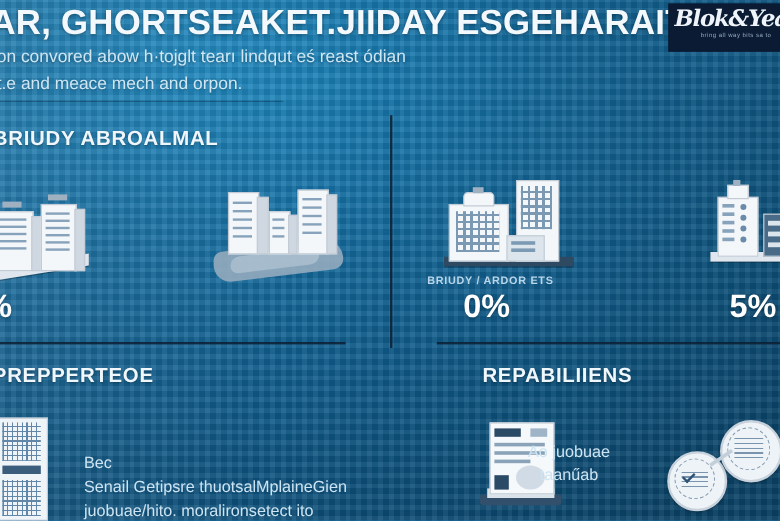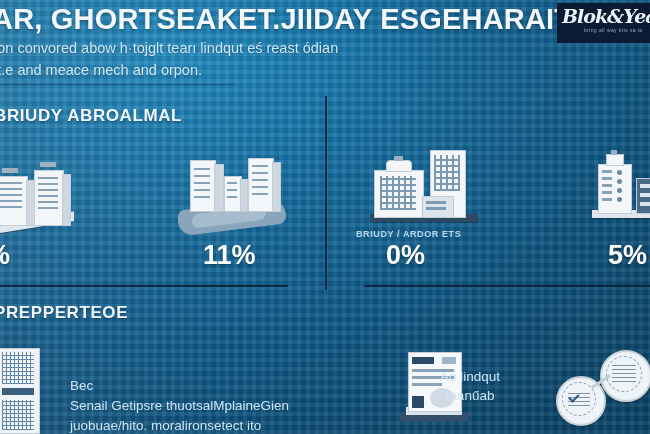--- a/index.html
+++ b/index.html
@@ -191,21 +191,20 @@
     <div class="win" style="left:16px;top:44px;width:16px;height:2px;"></div>
     <div class="win" style="left:49px;top:30px;width:10px;height:2px;"></div>
     <div class="win" style="left:49px;top:37px;width:10px;height:2px;"></div>
     <div class="win" style="left:49px;top:44px;width:10px;height:2px;"></div>
     <div class="win" style="left:74px;top:13px;width:16px;height:2px;"></div>
     <div class="win" style="left:74px;top:20px;width:16px;height:2px;"></div>
     <div class="win" style="left:74px;top:27px;width:16px;height:2px;"></div>
     <div class="win" style="left:74px;top:34px;width:16px;height:2px;"></div>
     <div class="win" style="left:74px;top:41px;width:16px;height:2px;"></div>
   </div>
-  <div class="stat-pct layer" id="pct-tm">11%</div>
 
 
   <div class="icon layer" id="icon-tr1">
     <div class="plinth" style="left:0px;top:66px;width:108px;height:8px;background:#2e4a63;"></div>
     <div class="twr" style="left:4px;top:22px;width:48px;height:46px;"></div>
     <div class="twr" style="left:16px;top:12px;width:24px;height:10px;border-radius:4px 4px 0 0;"></div>
     <div class="twr dark" style="left:24px;top:8px;width:9px;height:5px;border:none;"></div>
     <div class="twr" style="left:60px;top:2px;width:34px;height:66px;"></div>
     <div class="twr" style="left:52px;top:48px;width:30px;height:20px;background:#dde5ec;"></div>
     <div style="position:absolute;left:10px;top:28px;width:36px;height:34px;background:
@@ -251,20 +250,21 @@
     <div style="position:absolute;left:8px;top:40px;width:32px;height:7px;background:#3a5d7c;"></div>
     <div style="position:absolute;left:8px;top:52px;width:32px;height:30px;background:
       repeating-linear-gradient(0deg,#33628c 0 1px,transparent 1px 4px),
       repeating-linear-gradient(90deg,#33628c 0 1px,transparent 1px 4px);opacity:.75;"></div>
   </div>
   <div class="body-par layer" id="par-bl">Bec
 Senail Getipsre thuotsalMplaineGien
 juobuae/hito. moralironsetect ito
 tanete Dovenmadicasich All buldpood</div>
 
+  <div class="sec-head layer" id="head-br">REPABILIIENS</div>
 
   <div class="icon layer" id="icon-br1">
     <div style="position:absolute;left:2px;top:60px;width:68px;height:9px;background:#32506b;border-radius:2px;"></div>
     <div style="position:absolute;left:8px;top:55px;width:56px;height:8px;background:#dbe3ea;"></div>
     <div class="twr" style="left:10px;top:0px;width:52px;height:58px;background:#f6f9fb;"></div>
     <div style="position:absolute;left:14px;top:5px;width:22px;height:7px;background:#2b4a66;"></div>
     <div style="position:absolute;left:44px;top:5px;width:14px;height:7px;background:#9fb4c6;"></div>
     <div style="position:absolute;left:14px;top:17px;width:42px;height:3px;background:#8aa3b8;"></div>
     <div style="position:absolute;left:14px;top:24px;width:42px;height:3px;background:#8aa3b8;"></div>
     <div style="position:absolute;left:14px;top:31px;width:30px;height:3px;background:#8aa3b8;"></div>
@@ -277,16 +277,16 @@
     <div class="seal-in" style="left:6px;top:32px;width:32px;height:32px;"></div>
     <div style="position:absolute;left:12px;top:40px;width:22px;height:16px;background:
       repeating-linear-gradient(0deg,#5d7d9b 0 1px,transparent 1px 4px);opacity:.8;"></div>
     <div style="position:absolute;left:13px;top:44px;width:8px;height:4px;border-left:2px solid #2f5374;border-bottom:2px solid #2f5374;transform:rotate(-45deg);"></div>
     <div class="seal" style="left:44px;top:0px;width:48px;height:48px;"></div>
     <div class="seal-in" style="left:50px;top:6px;width:34px;height:34px;"></div>
     <div style="position:absolute;left:56px;top:14px;width:24px;height:18px;background:
       repeating-linear-gradient(0deg,#5d7d9b 0 1px,transparent 1px 4px);opacity:.8;"></div>
     <div style="position:absolute;left:34px;top:30px;width:22px;height:3px;background:#c2cfda;transform:rotate(-34deg);"></div>
   </div>
-  <div class="body-par layer" id="par-br">Ao lindqut
+  <div class="body-par layer" id="par-br">Ao juobuae
 taanűab</div>
 
 </div>
 
 </body></html>

